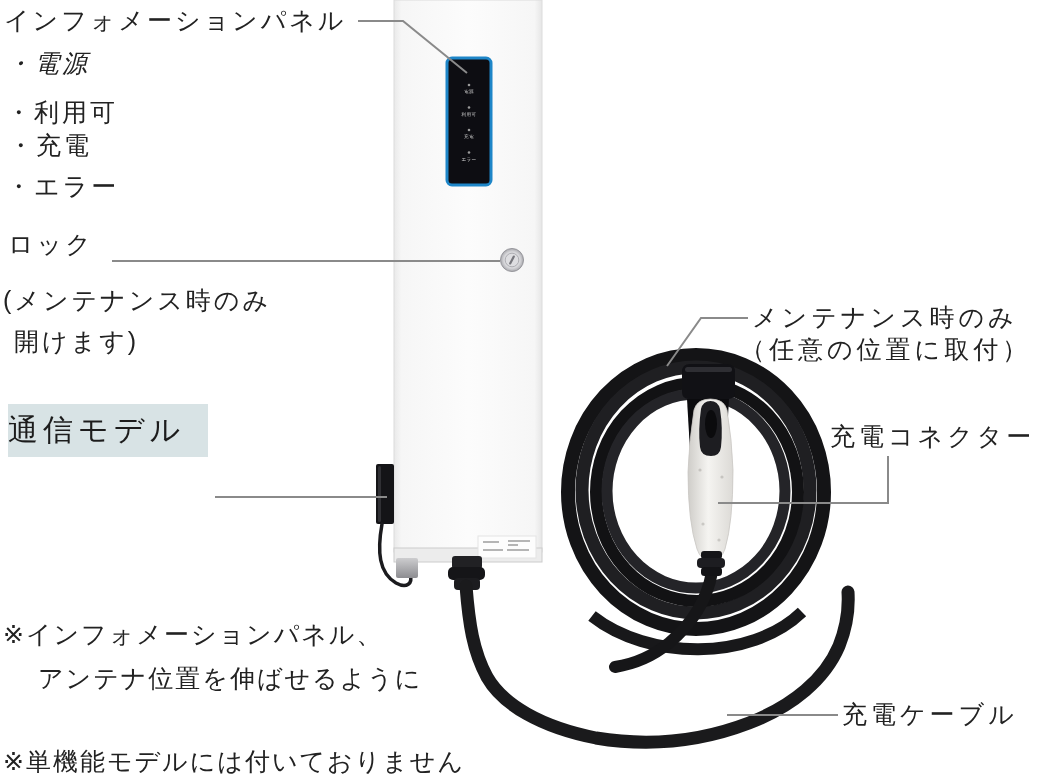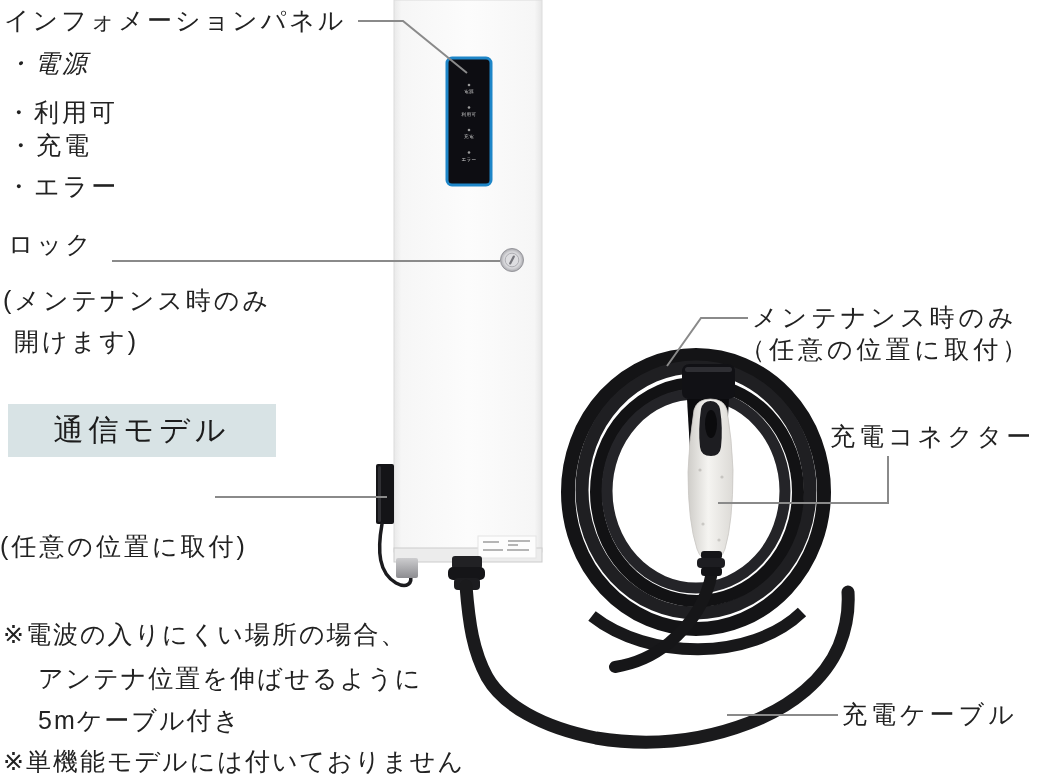--- a/index.html
+++ b/index.html
@@ -8,22 +8,22 @@
     font-family:"Liberation Sans","DejaVu Sans",sans-serif;color:#222222;overflow:hidden;
   }
   .fig{position:absolute;left:0;top:0;}
   .lbl{
     position:absolute;font-size:25px;letter-spacing:3px;line-height:1;
     color:#222222;white-space:nowrap;
   }
   .lbl.rt{letter-spacing:4px;}
   .lbl.note{letter-spacing:2px;}
   .badge{
-    position:absolute;left:8px;top:404px;width:268px;height:53px;
-    background:#d8e3e5;display:flex;align-items:center;justify-content:center;
+    position:absolute;left:8px;top:404px;width:200px;height:53px;
+    background:#d8e3e5;display:flex;align-items:center;
   }
   .badge span{font-size:30px;letter-spacing:5px;color:#1c1c1c;}
 </style>
 </head>
 <body>
 
 <div class="canvas">
 
   <svg class="fig" width="1043" height="781" viewBox="0 0 1043 781" xmlns="http://www.w3.org/2000/svg">
     <defs>
@@ -146,25 +146,23 @@
   <div class="lbl" style="left:6px;top:174px;">・エラー</div>
 
   <div class="lbl" style="left:8px;top:232px;">ロック</div>
   <div class="lbl" style="left:3px;top:288px;">(メンテナンス時のみ</div>
   <div class="lbl" style="left:14px;top:329px;">開けます)</div>
 
   <div class="badge">
     <span>通信モデル</span>
   </div>
 
-  <div class="lbl" style="left:0px;top:534px;">(任意の位置に取付)</div>
 
-  <div class="lbl note" style="left:3px;top:622px;">※電波の入りにくい場所の場合、</div>
+  <div class="lbl note" style="left:3px;top:622px;">※インフォメーションパネル、</div>
   <div class="lbl note" style="left:38px;top:666px;">アンテナ位置を伸ばせるように</div>
-  <div class="lbl note" style="left:38px;top:708px;">5mケーブル付き</div>
   <div class="lbl note" style="left:3px;top:749px;">※単機能モデルには付いておりません</div>
 
   <div class="lbl rt" style="left:752px;top:305px;">メンテナンス時のみ</div>
   <div class="lbl rt" style="left:830px;top:424px;">充電コネクター</div>
   <div class="lbl rt" style="left:740px;top:337px;">（任意の位置に取付）</div>
   <div class="lbl rt" style="left:842px;top:702px;">充電ケーブル</div>
 
 </div>
 
 </body></html>

